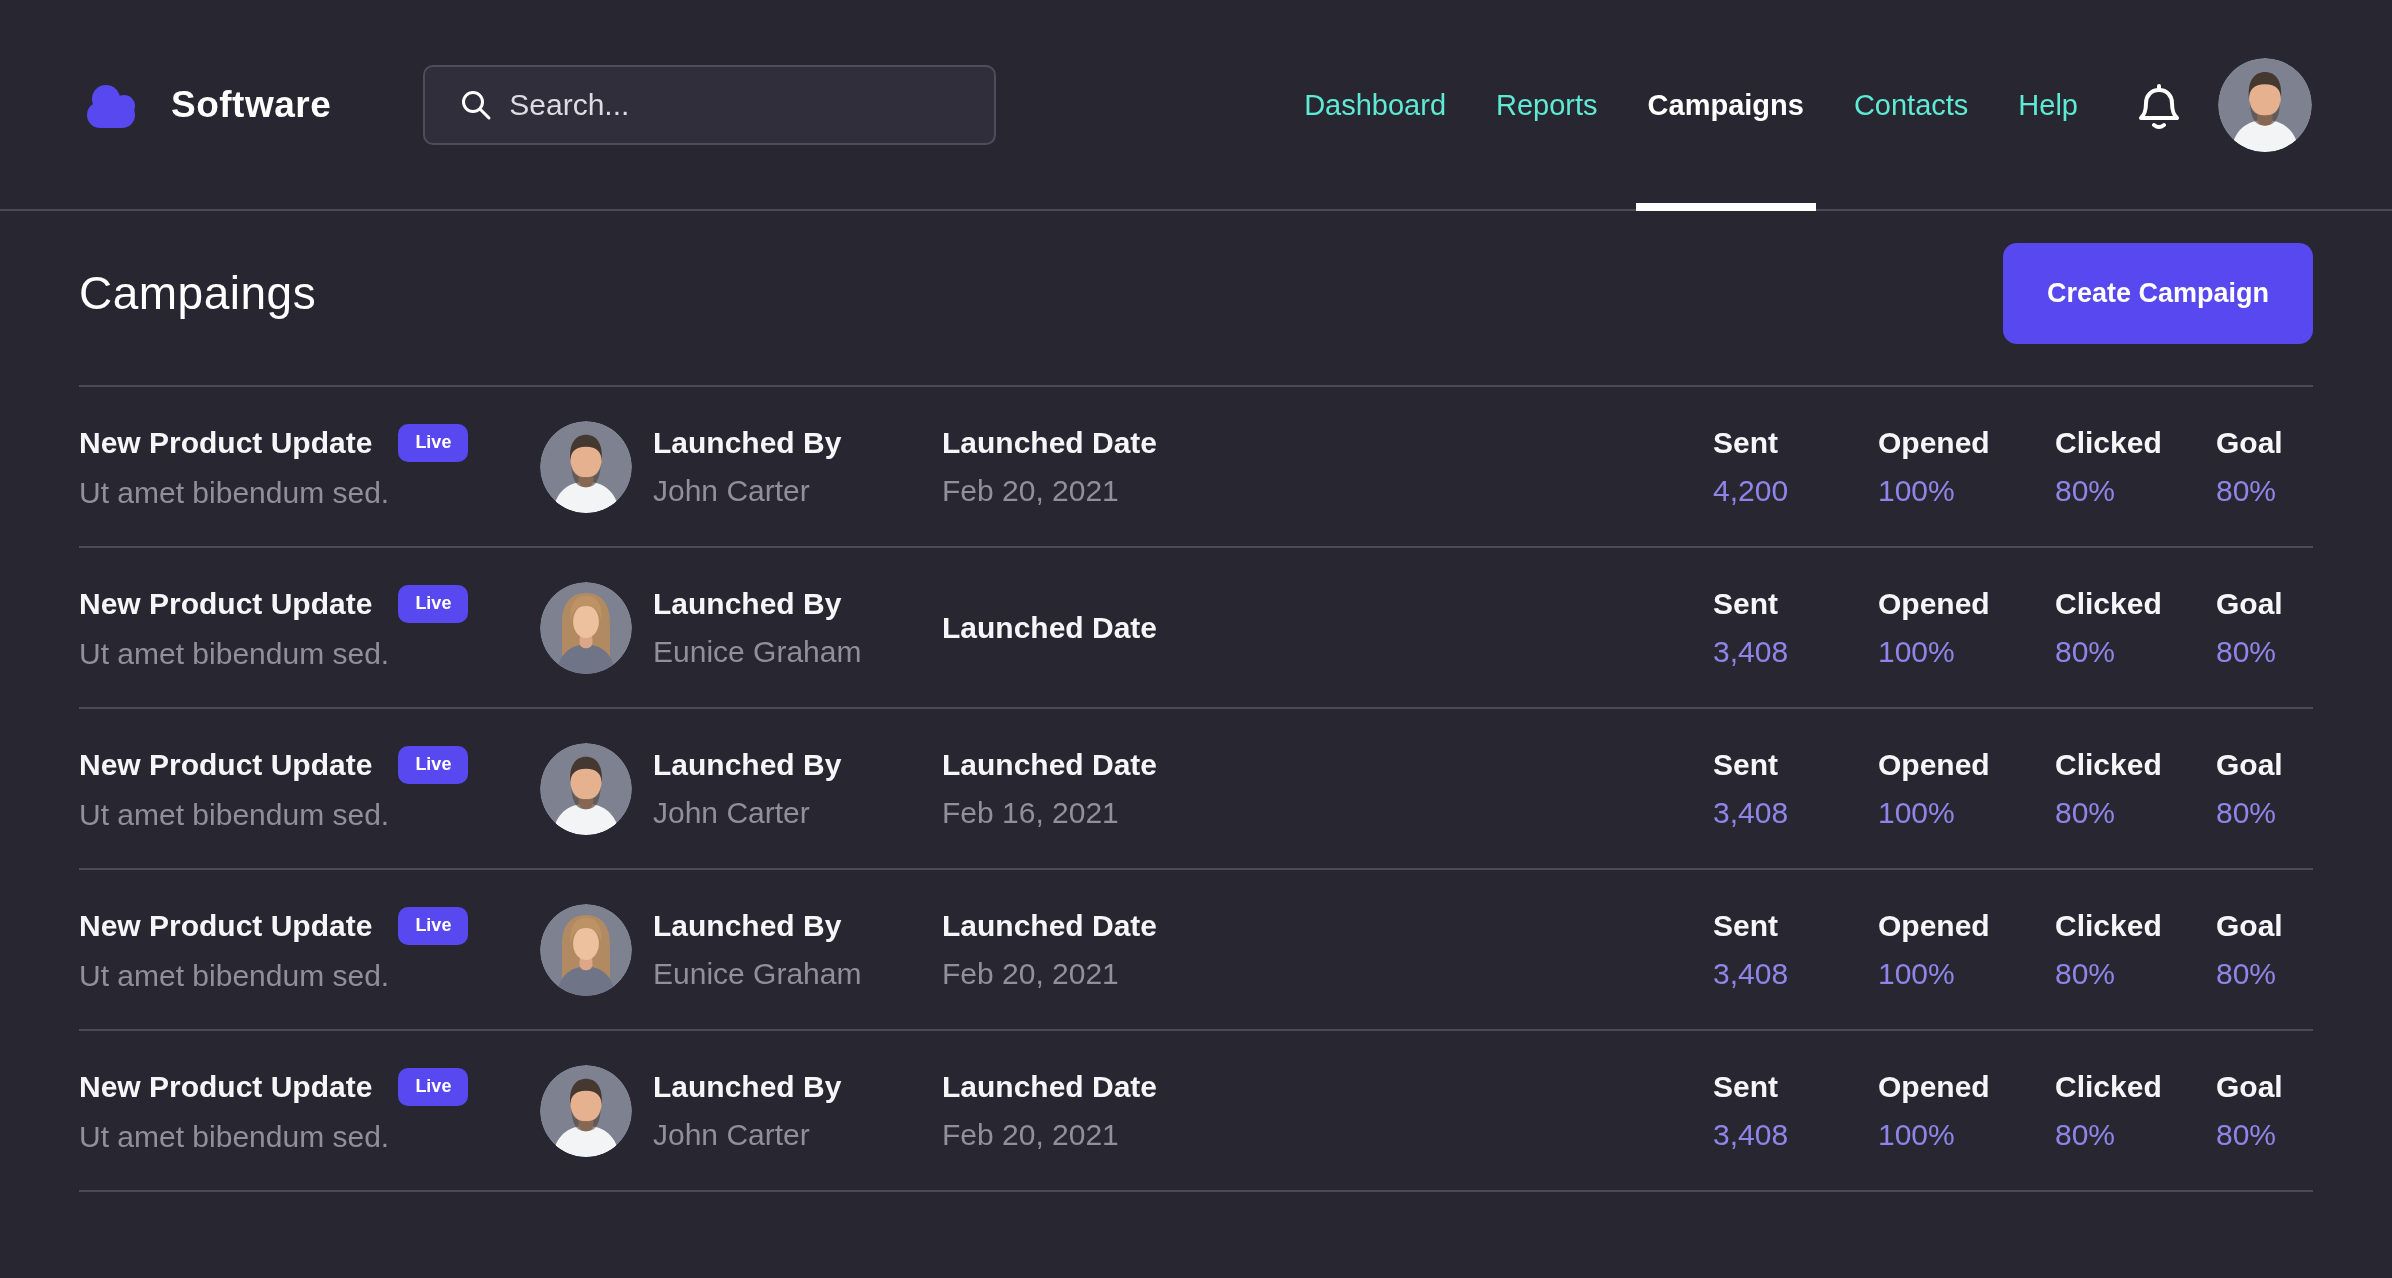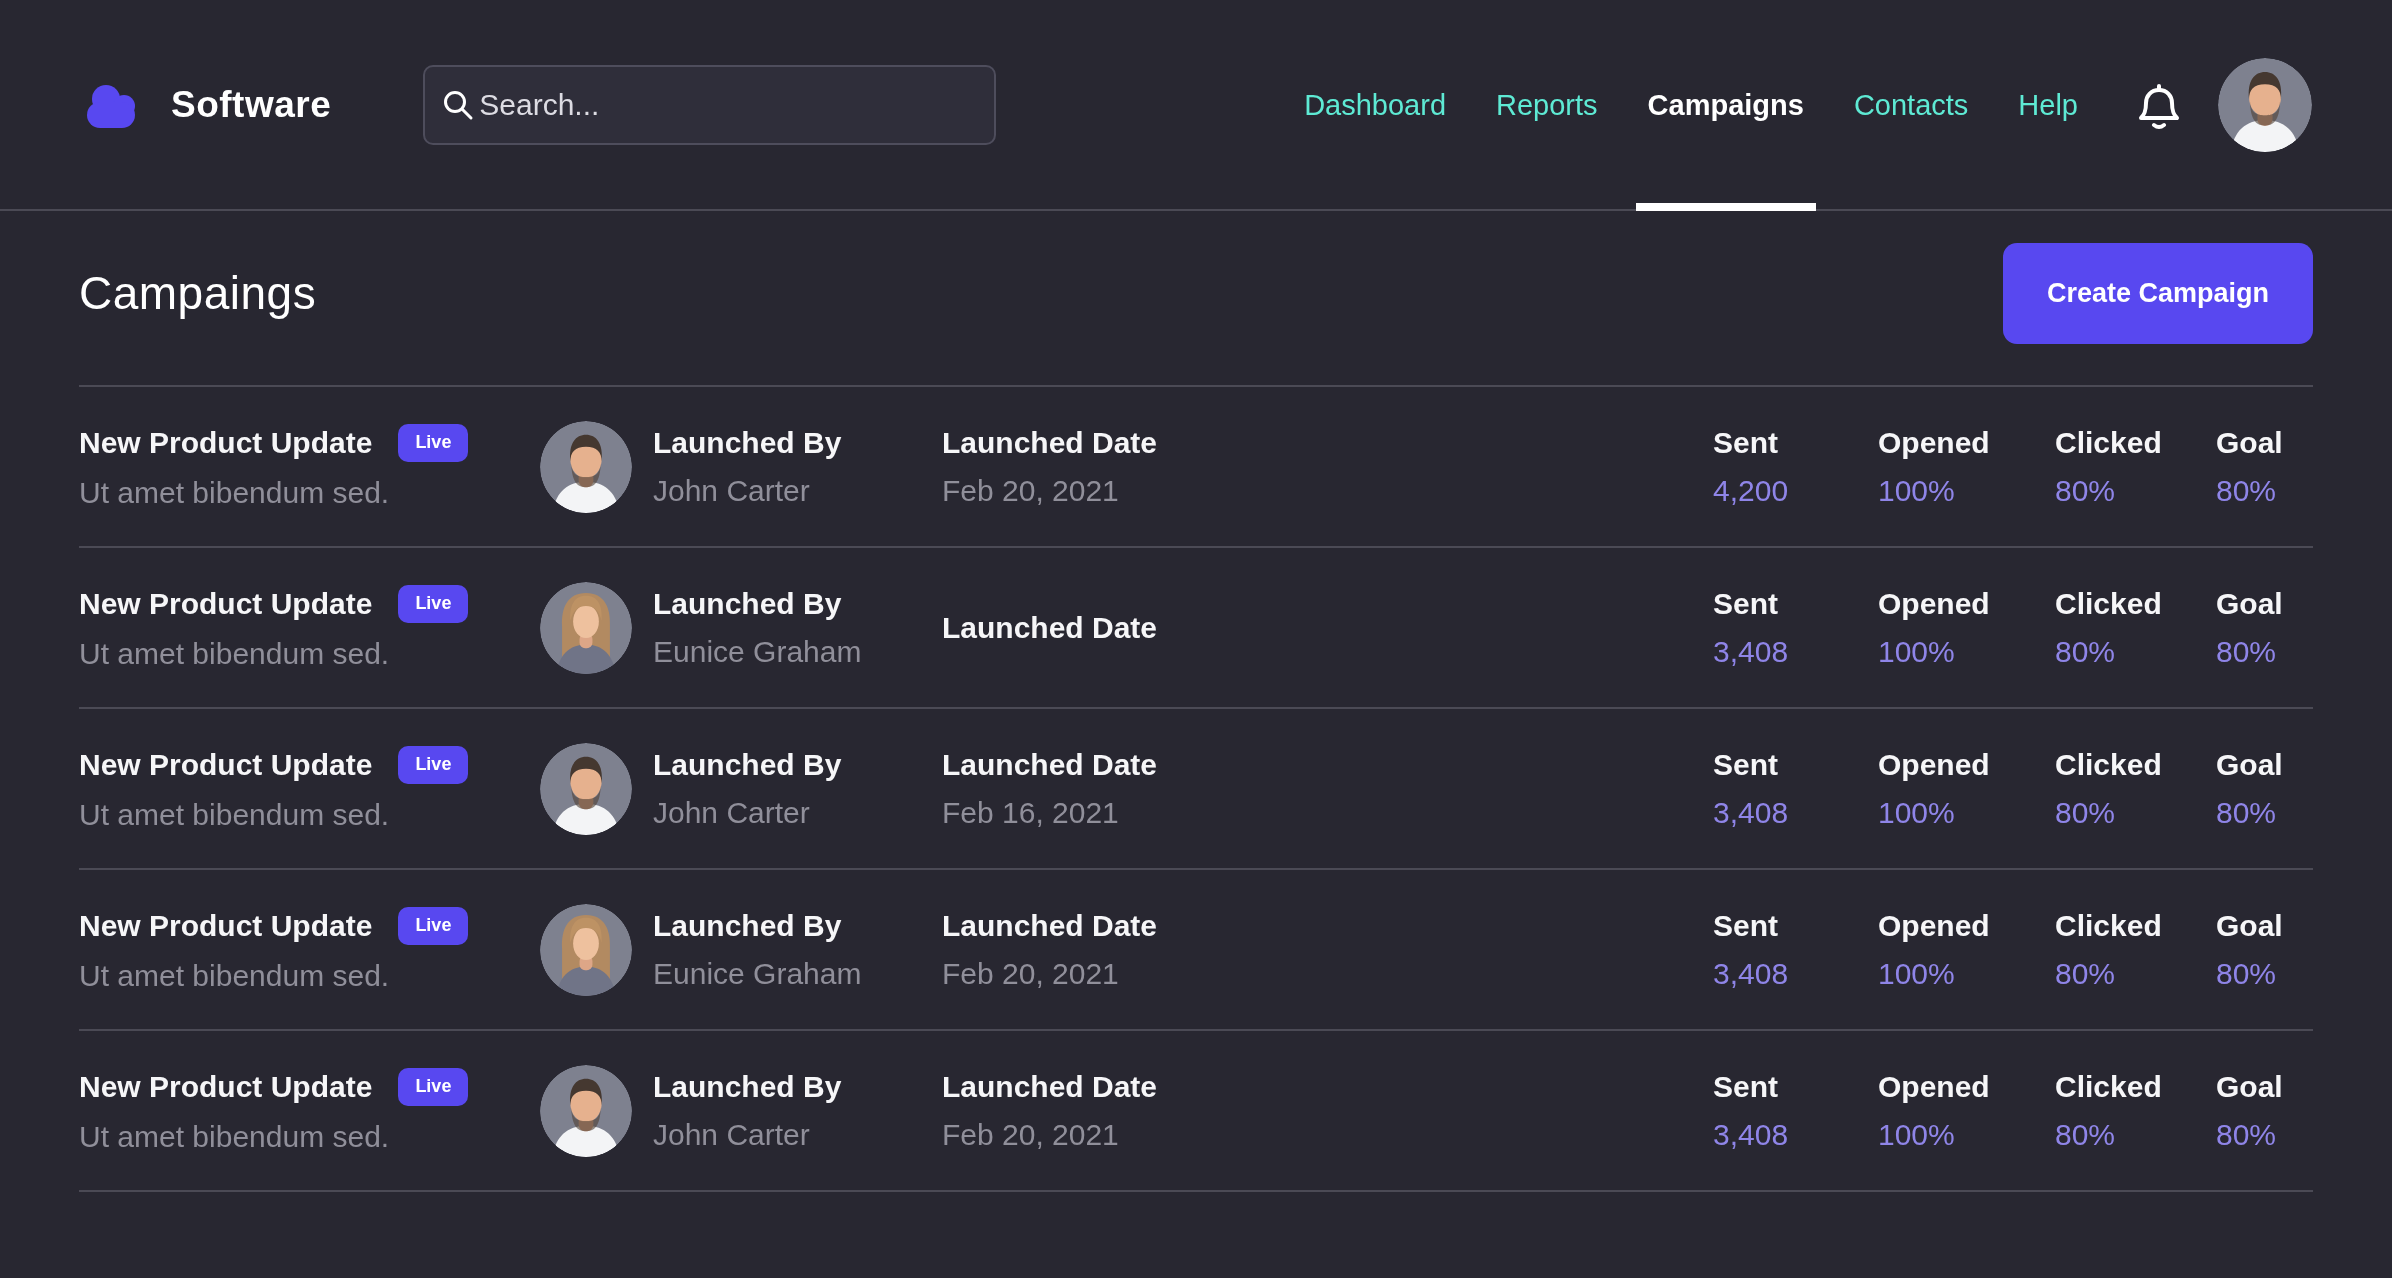--- a/index.html
+++ b/index.html
@@ -22,21 +22,21 @@
   .logo { display:flex; align-items:center; gap:28px; cursor:pointer; }
   .logo svg { width:64px; height:46px; }
   .logo-text { font-size:37px; font-weight:700; color:#ffffff; letter-spacing:0.5px; }
   .searchbox {
     margin-left:92px;
     width:573px; height:80px;
     background:#2f2e3a;
     border:2px solid #4e4d5c;
     border-radius:10px;
     display:flex; align-items:center;
-    padding:0 16px; gap:4px;
+    padding:0 34px; gap:16px;
   }
   .searchbox svg { width:34px; height:34px; flex:0 0 auto; }
   .searchbox input {
     flex:1; background:transparent; border:none; outline:none;
     color:#eceaf0; font-size:30px; font-family:"Liberation Sans",sans-serif;
   }
   .searchbox input::placeholder { color:#dddce3; opacity:1; }
   .nav { margin-left:auto; display:flex; align-items:center; gap:50px; }
   .nav a {
     display:block; position:relative;

